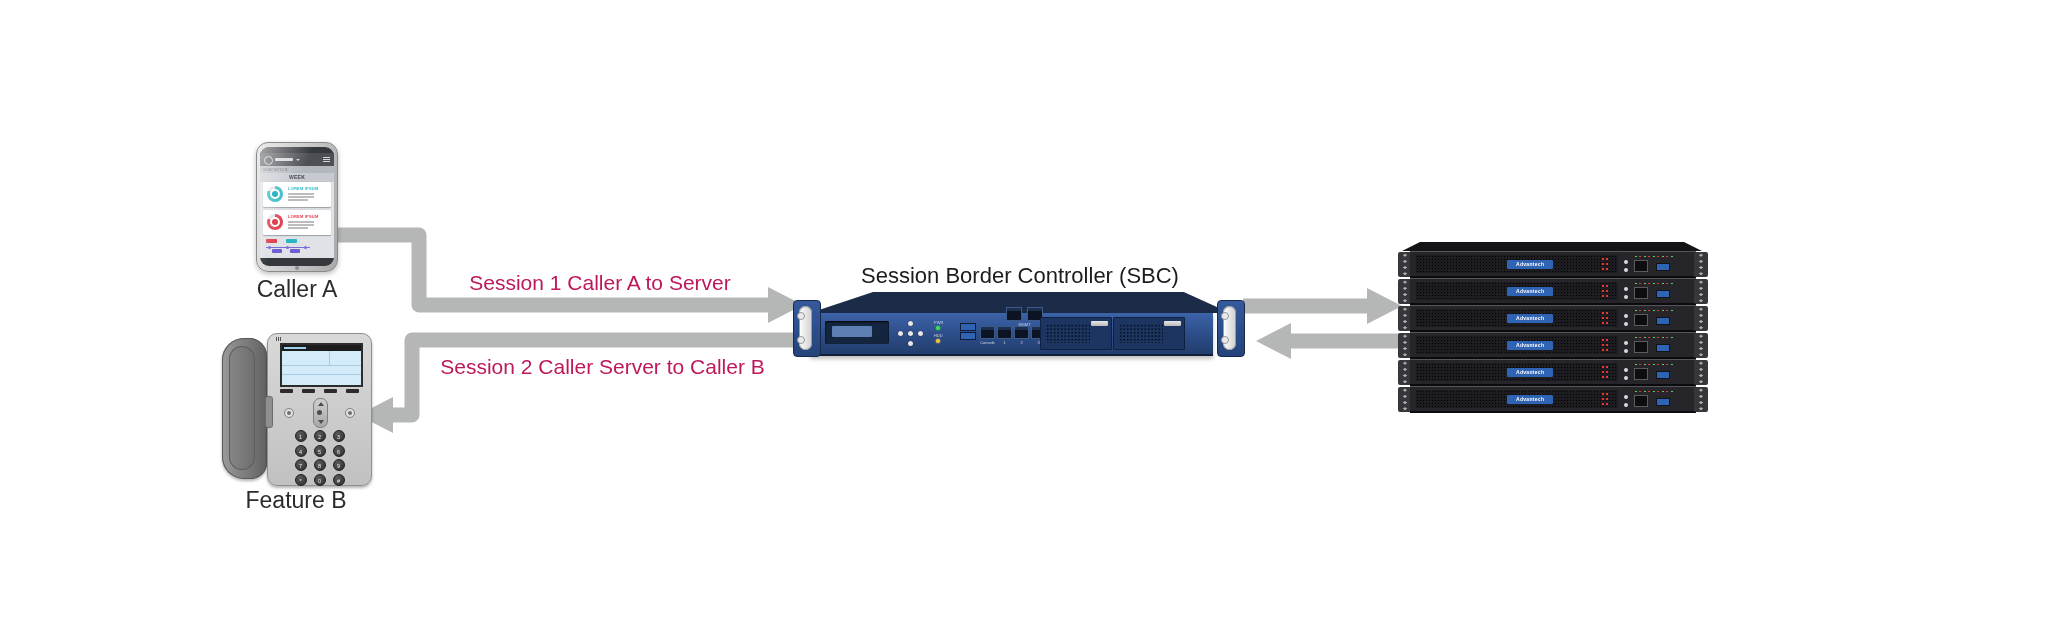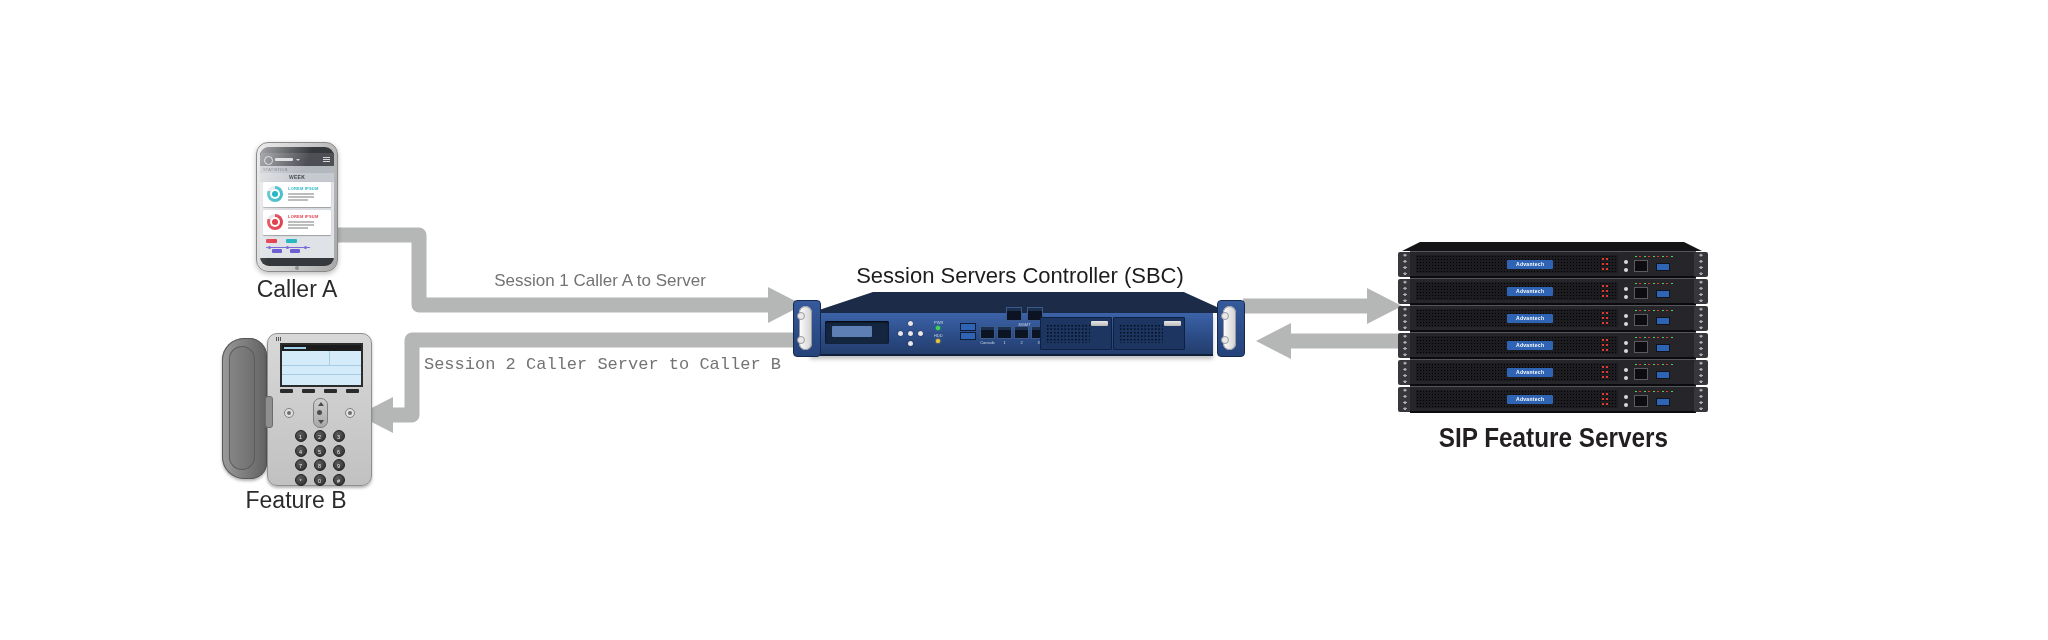--- a/index.html
+++ b/index.html
@@ -8,21 +8,21 @@
   .abs{position:absolute;}
 
   
   svg.arrows{position:absolute;left:0;top:0;width:2048px;height:640px;z-index:1;}
   .shaft{fill:none;stroke:#b5b6b6;stroke-width:15;stroke-linejoin:round;stroke-linecap:butt;}
   .head{fill:#b5b6b6;}
 
   
   .lbl{position:absolute;z-index:5;text-align:center;color:#2b2b2b;}
   .lbl.caller{font-size:23px;}
-  .lbl.session{font-size:17px;color:#737373;}
+  .lbl.session{font-size:21px;color:#be185d;}
   .lbl.sbct{font-size:22px;color:#1c1c1c;}
   .lbl.model{font-size:26px;font-weight:bold;color:#2e2e30;letter-spacing:-.5px;}
   .lbl.model span{display:inline-block;transform:scaleX(.9);}
   .lbl.sip{font-size:27px;font-weight:bold;color:#231f20;}
   .lbl.sip span{display:inline-block;transform:scaleX(.9);}
 
   
   .phone-a{left:256px;top:142px;width:82px;height:130px;z-index:3;}
   .pa-body{position:absolute;inset:0;border-radius:12px;border:1px solid #8a8a8a;
            background:linear-gradient(100deg,#ececec 0%,#cfcfcf 45%,#a8a8a8 100%);
@@ -282,23 +282,23 @@
   <div class="pb-key">0</div>
 
   <div class="pb-key">#</div>
 </div>
       <span class="pb-vol"></span>
     </div>
   </div>
   <div class="lbl caller" style="left:222px;top:487px;width:148px;">Feature B</div>
 
   <div class="lbl session" style="left:430px;top:271px;width:340px;">Session 1 Caller A to Server</div>
-  <div class="lbl session" style="left:420px;top:355px;width:365px;font-family:Liberation Mono, monospace;">Session 2 Caller Server to Caller B</div>
-
-  <div class="lbl sbct" style="left:795px;top:263px;width:450px;">Session Servers Controller (SBC)</div>
+  <div class="lbl session" style="left:420px;top:355px;width:365px;">Session 2 Caller Server to Caller B</div>
+
+  <div class="lbl sbct" style="left:795px;top:263px;width:450px;">Session Border Controller (SBC)</div>
   <div class="abs sbc">
     <div class="sbc-topface"></div>
     <div class="sbc-front">
       <div class="lcd-recess">
           <span class="lcd"></span>
         </div>
       <div class="navdots">
           <i></i>
           <i></i>
           <i></i>
@@ -475,15 +475,14 @@
         <span class="srv-dot d1"></span>
         <span class="srv-dot d2"></span>
         <span class="srv-rj45"></span>
         <span class="srv-usb"></span>
       </div>
     </div>
     <div class="srv-ear r"></div>
   </div>
 </div>
   </div>
-  <div class="lbl sip" style="left:1398px;top:423px;width:310px;"><span>SIP Feature Servers</span></div>
 
 </div>
 
 </body></html>

